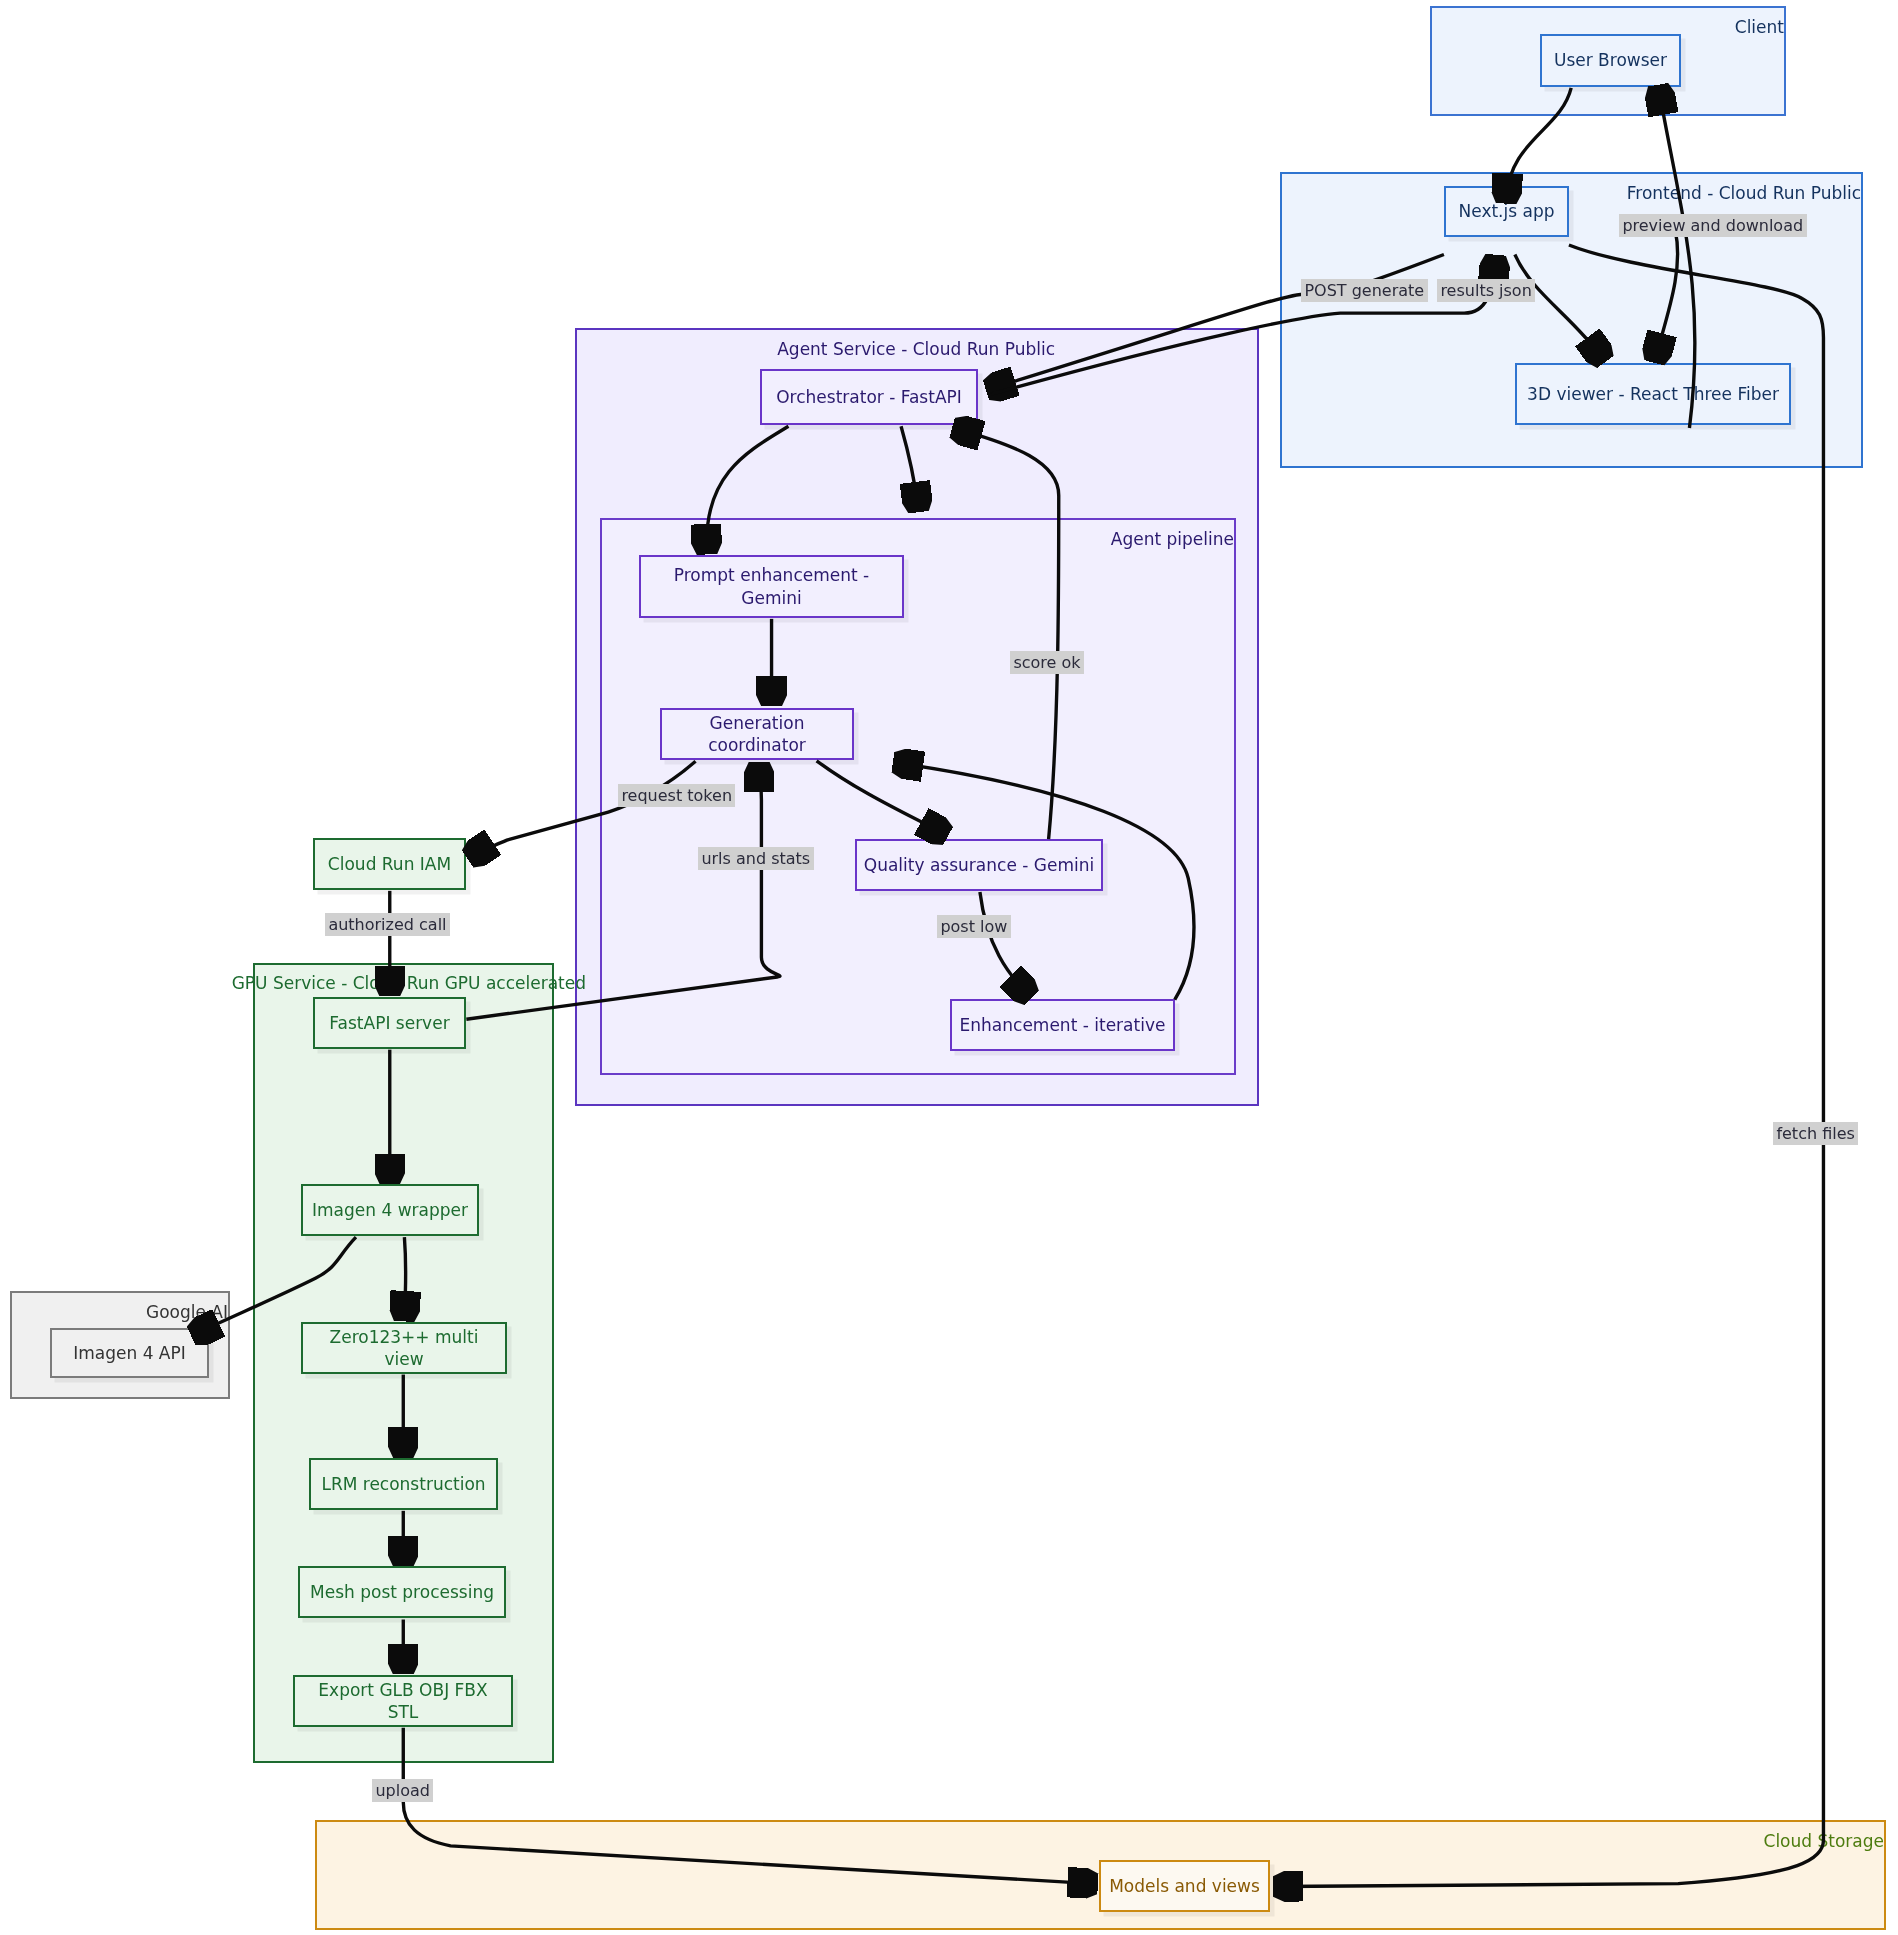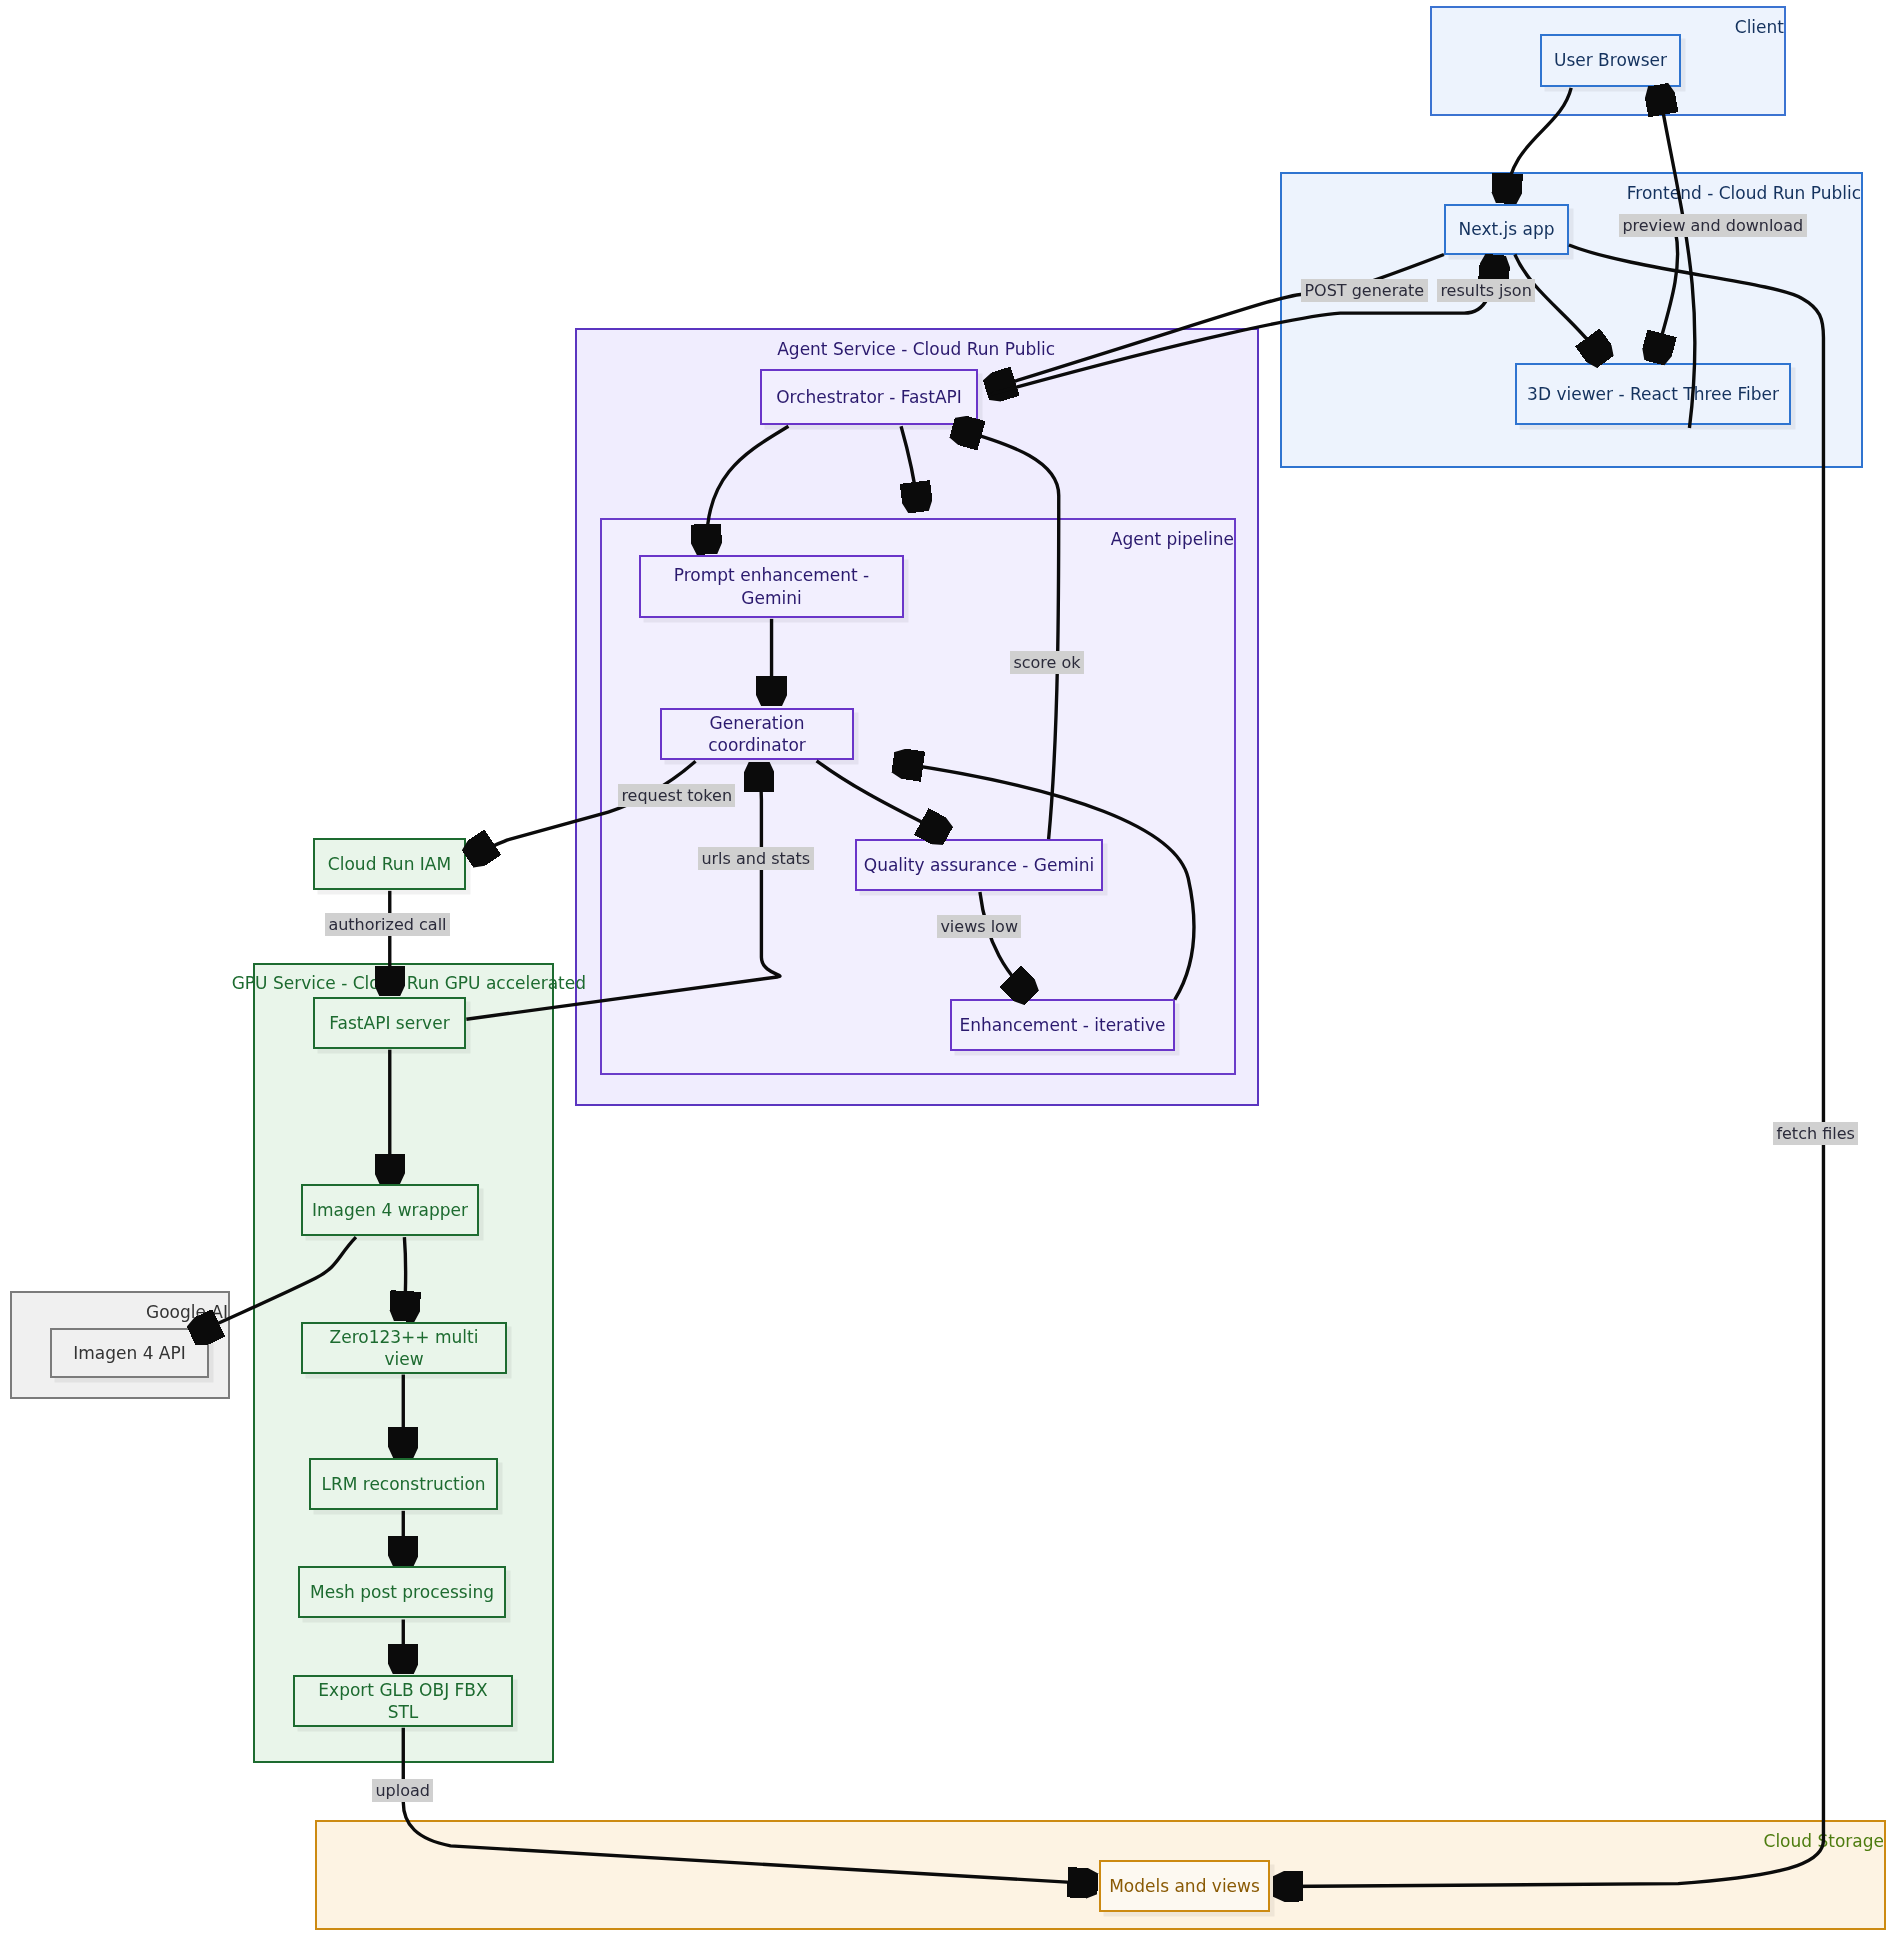--- a/index.html
+++ b/index.html
@@ -75,21 +75,21 @@
   </div>
 
   <div class="cluster c-storage" style="left:315px;top:1820px;width:1571px;height:110px;">
     <div class="ctitle">Cloud Storage</div>
   </div>
 
   <div class="node n-blue" style="left:1540px;top:34px;width:141px;height:53px;">
     <span>User Browser</span>
   </div>
 
-  <div class="node n-blue" style="left:1444px;top:204px;width:125px;height:51px;">
+  <div class="node n-blue" style="left:1444px;top:186px;width:125px;height:51px;">
     <span>Next.js app</span>
   </div>
 
   <div class="node n-blue" style="left:1515px;top:363px;width:276px;height:62px;">
     <span>3D viewer - React Three Fiber</span>
   </div>
 
   <div class="node n-purple" style="left:760px;top:369px;width:218px;height:56px;justify-content:center;">
     <span>Orchestrator - FastAPI</span>
   </div>
@@ -209,21 +209,21 @@
   <div class="elabel" style="left:1437px;top:279px;">
     <span>results json</span>
   </div>
   <div class="elabel" style="left:1619px;top:214px;">
     <span>preview and download</span>
   </div>
   <div class="elabel" style="left:1010px;top:651px;">
     <span>score ok</span>
   </div>
   <div class="elabel" style="left:937px;top:915px;">
-    <span>views low</span>
+    <span>post low</span>
   </div>
   <div class="elabel" style="left:618px;top:784px;">
     <span>request token</span>
   </div>
   <div class="elabel" style="left:698px;top:847px;">
     <span>urls and stats</span>
   </div>
   <div class="elabel" style="left:325px;top:913px;">
     <span>authorized call</span>
   </div>

